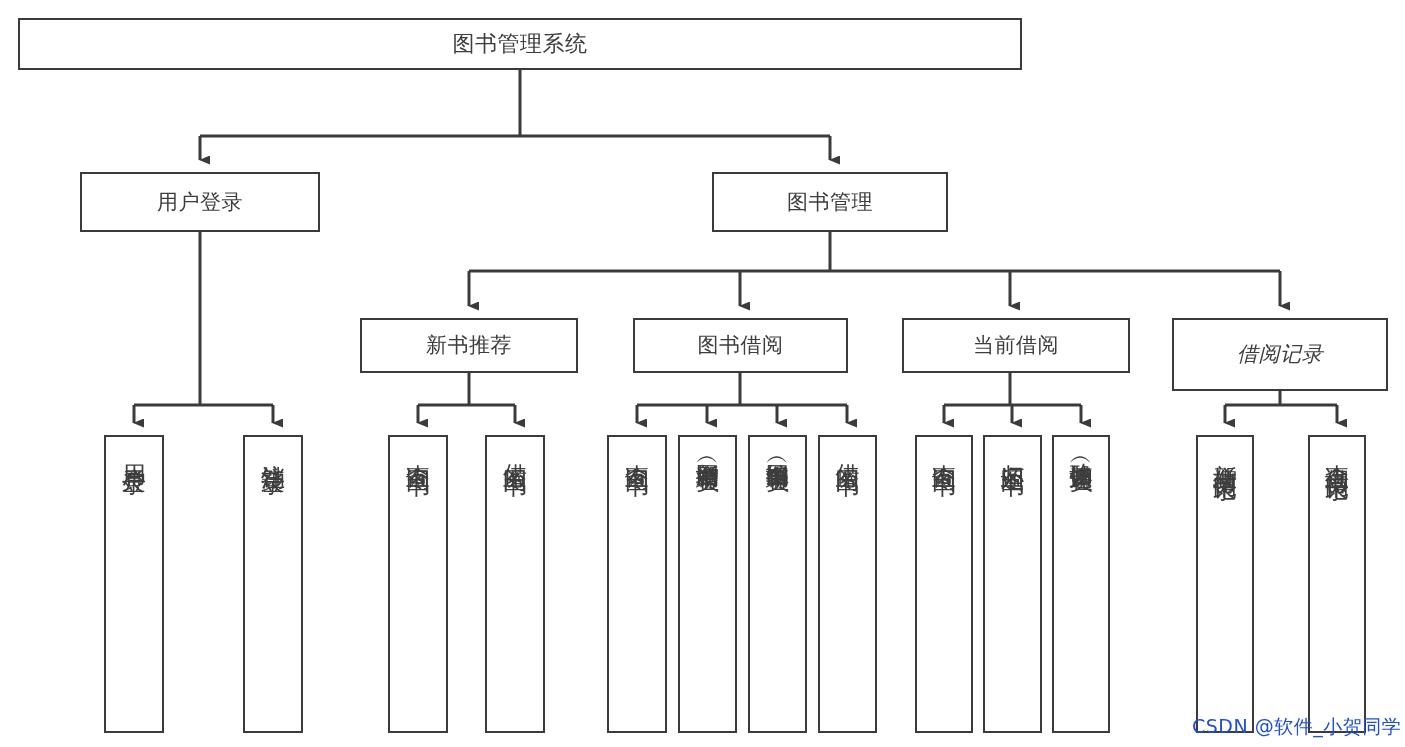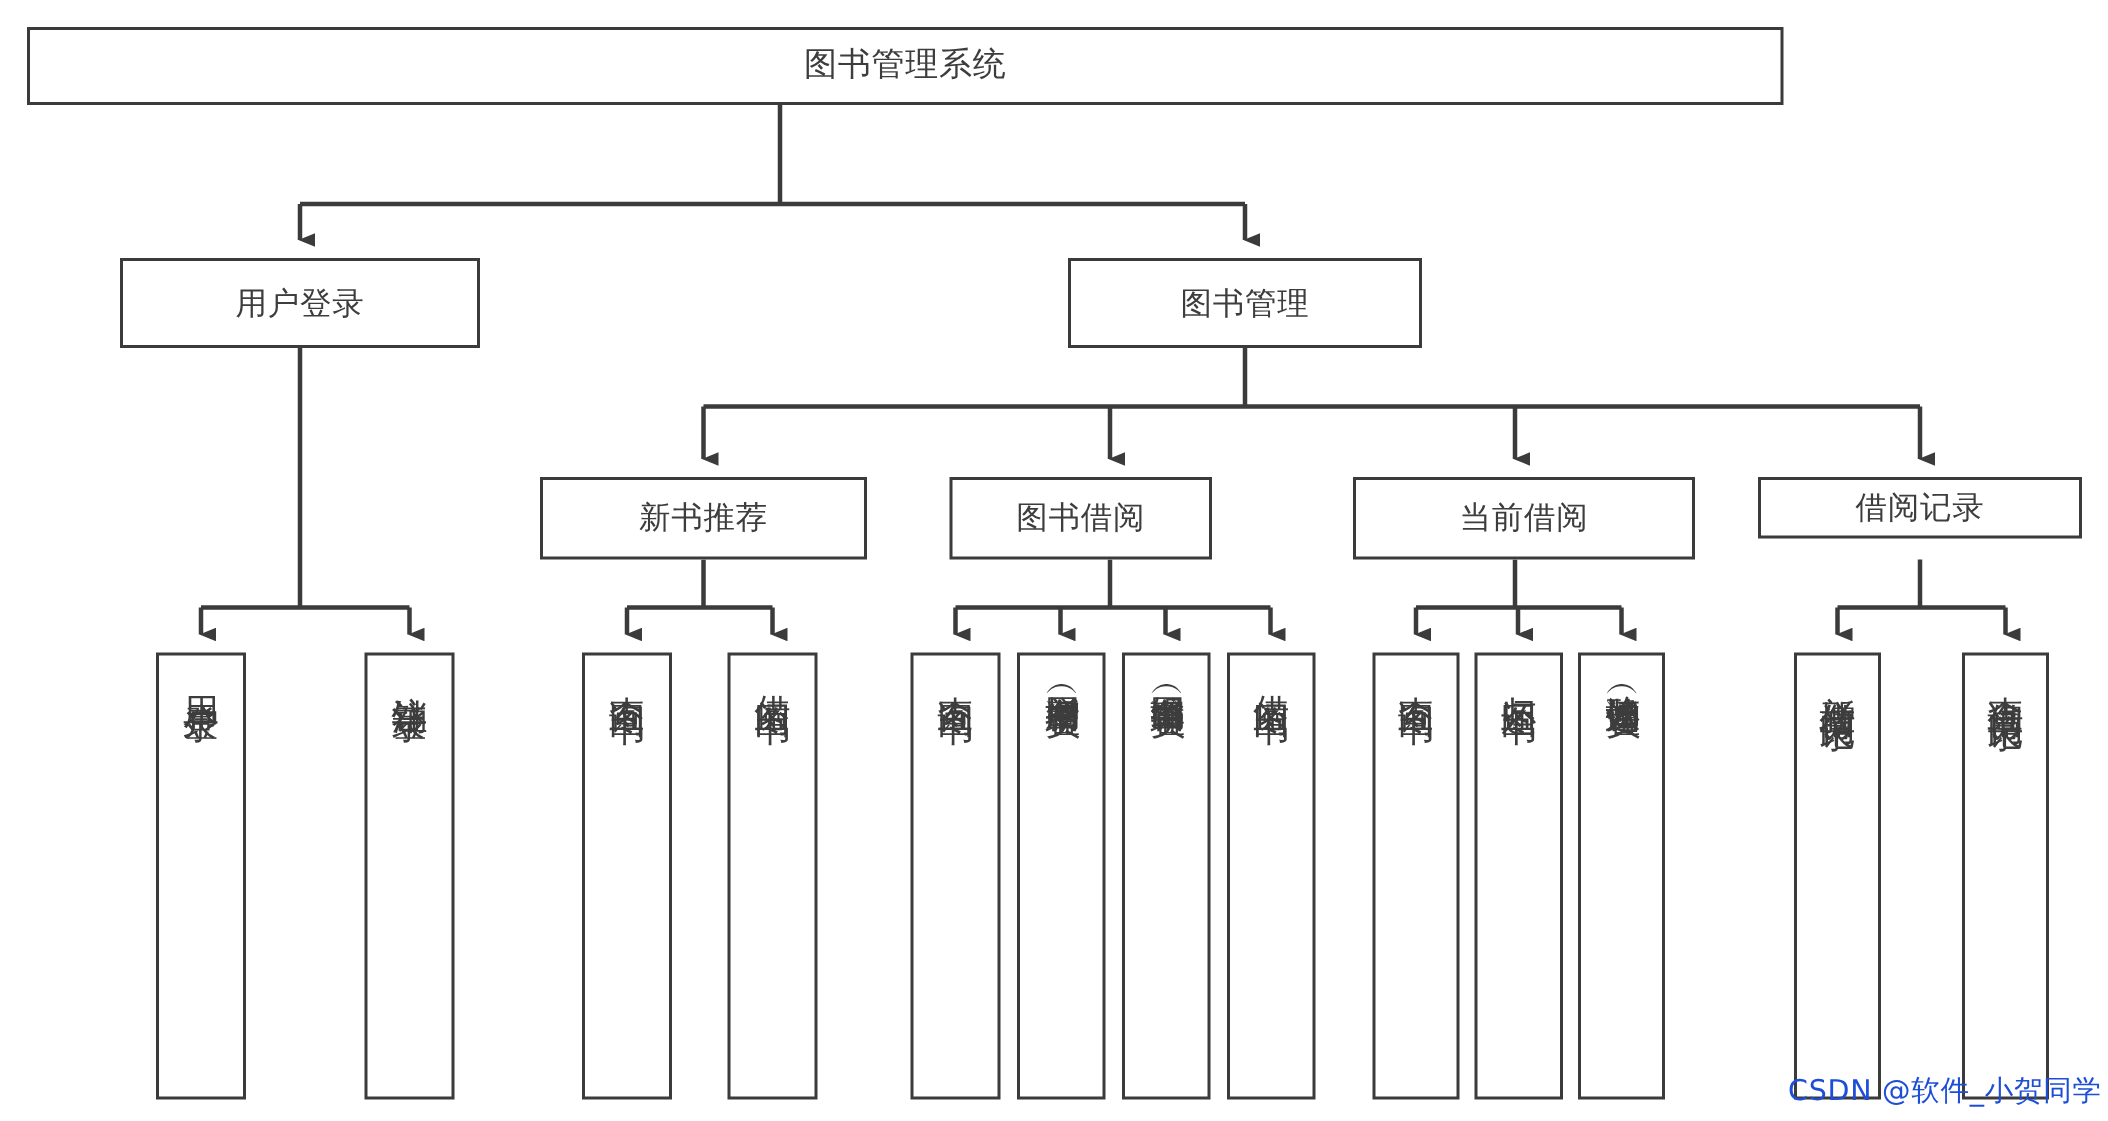--- a/index.html
+++ b/index.html
@@ -116,41 +116,41 @@
         <line x1="944" y1="405" x2="944" y2="423" stroke="#3b3b3b" stroke-width="3" marker-end="url(#arrowhead)"></line>
         <line x1="1012" y1="405" x2="1012" y2="423" stroke="#3b3b3b" stroke-width="3" marker-end="url(#arrowhead)"></line>
         <line x1="1081" y1="405" x2="1081" y2="423" stroke="#3b3b3b" stroke-width="3" marker-end="url(#arrowhead)"></line>
         <line x1="1280" y1="373" x2="1280" y2="405" stroke="#3b3b3b" stroke-width="3"></line>
         <line x1="1225" y1="405" x2="1337" y2="405" stroke="#3b3b3b" stroke-width="3"></line>
         <line x1="1225" y1="405" x2="1225" y2="423" stroke="#3b3b3b" stroke-width="3" marker-end="url(#arrowhead)"></line>
         <line x1="1337" y1="405" x2="1337" y2="423" stroke="#3b3b3b" stroke-width="3" marker-end="url(#arrowhead)"></line>
       </g>
   </svg>
 
-  <div class="node node-h node-root" style="left: 18px; top: 18px; width: 1171px; height: 52px;">
+  <div class="node node-h node-root" style="left: 18px; top: 18px; width: 1004px; height: 52px;">
     <span class="node-label">图书管理系统</span>
   </div>
 
   <div class="node node-h" style="left: 80px; top: 172px; width: 240px; height: 60px;">
     <span class="node-label">用户登录</span>
   </div>
   <div class="node node-h" style="left: 360px; top: 318px; width: 218px; height: 55px;">
     <span class="node-label">新书推荐</span>
   </div>
 
   <div class="node node-h" style="left: 712px; top: 172px; width: 236px; height: 60px;">
     <span class="node-label">图书管理</span>
   </div>
-  <div class="node node-h" style="left: 633px; top: 318px; width: 175px; height: 55px;">
+  <div class="node node-h" style="left: 633px; top: 318px; width: 215px; height: 55px;">
     <span class="node-label">图书借阅</span>
   </div>
   <div class="node node-h" style="left: 902px; top: 318px; width: 228px; height: 55px;">
     <span class="node-label">当前借阅</span>
   </div>
-  <div class="node node-h" style="left: 1172px; top: 318px; width: 216px; height: 41px;">
+  <div class="node node-h" style="left: 1172px; top: 318px; width: 216px; height: 73px; font-style: italic;">
     <span class="node-label">借阅记录</span>
   </div>
 
   <div class="node node-v" style="left: 104px; top: 435px; width: 60px; height: 298px;">
     <span class="node-label">用户登录</span>
   </div>
   <div class="node node-v" style="left: 243px; top: 435px; width: 60px; height: 298px;">
     <span class="node-label">注销登录</span>
   </div>
   <div class="node node-v" style="left: 388px; top: 435px; width: 60px; height: 298px;">

